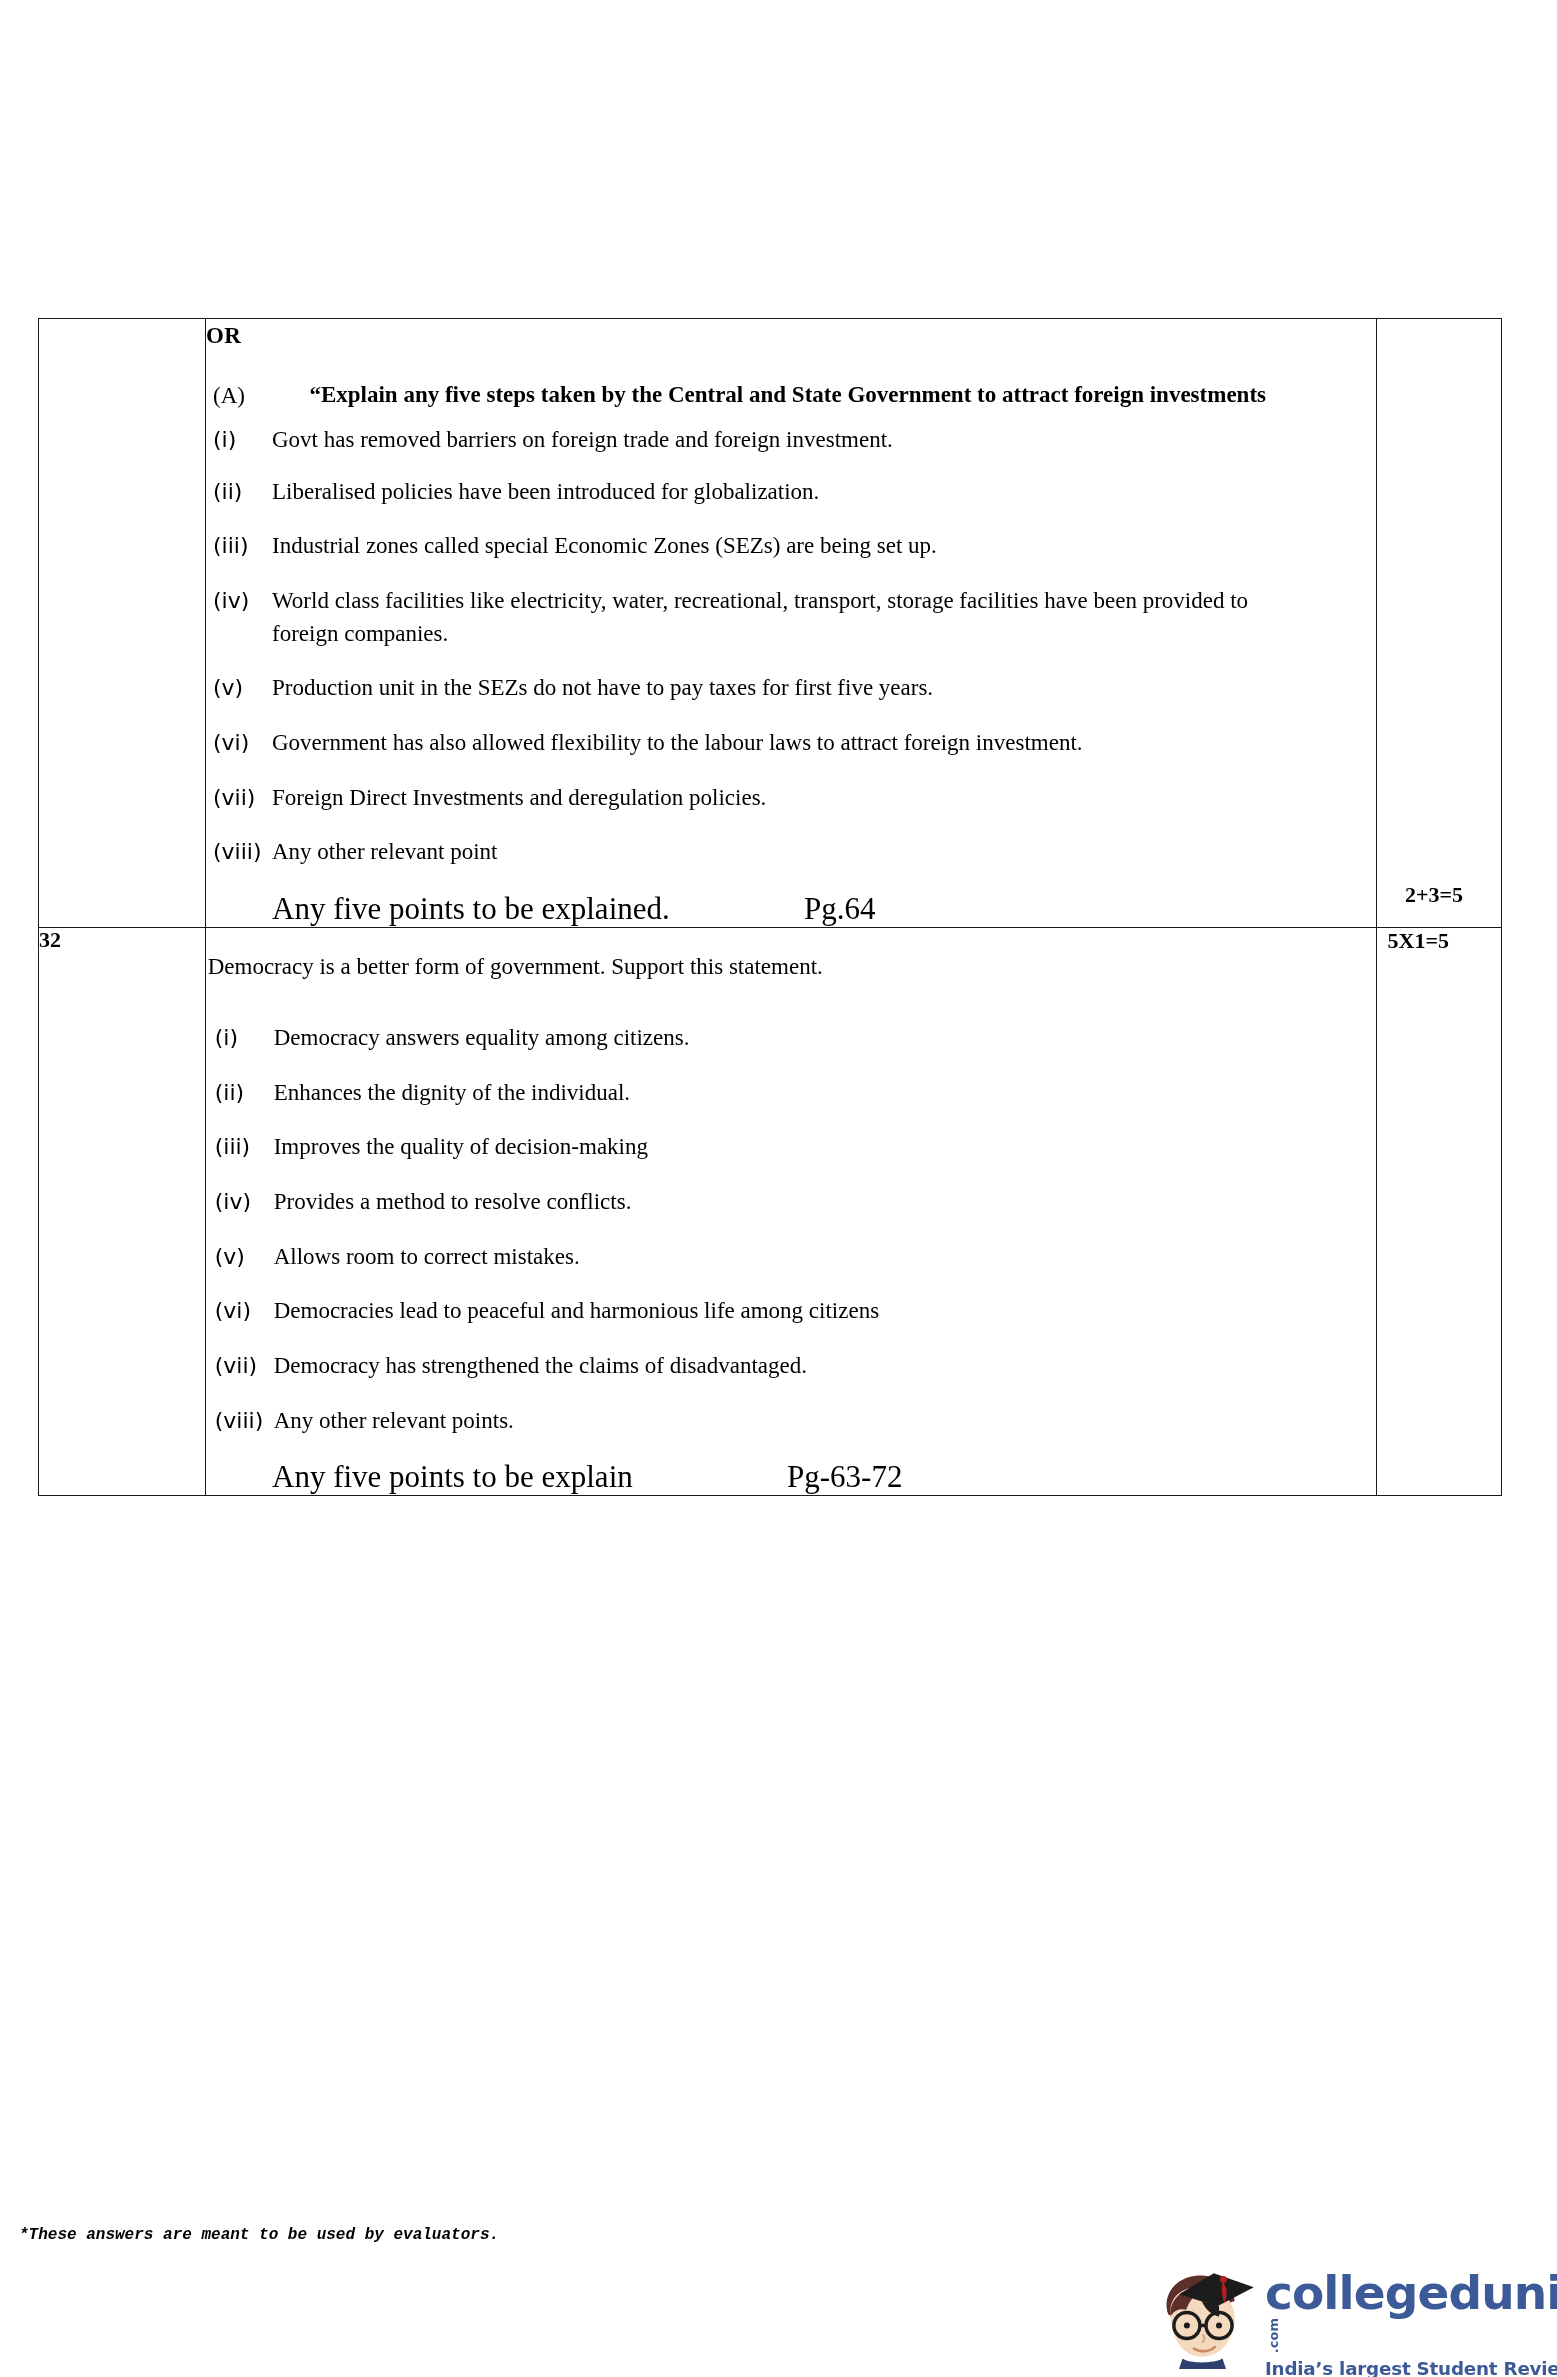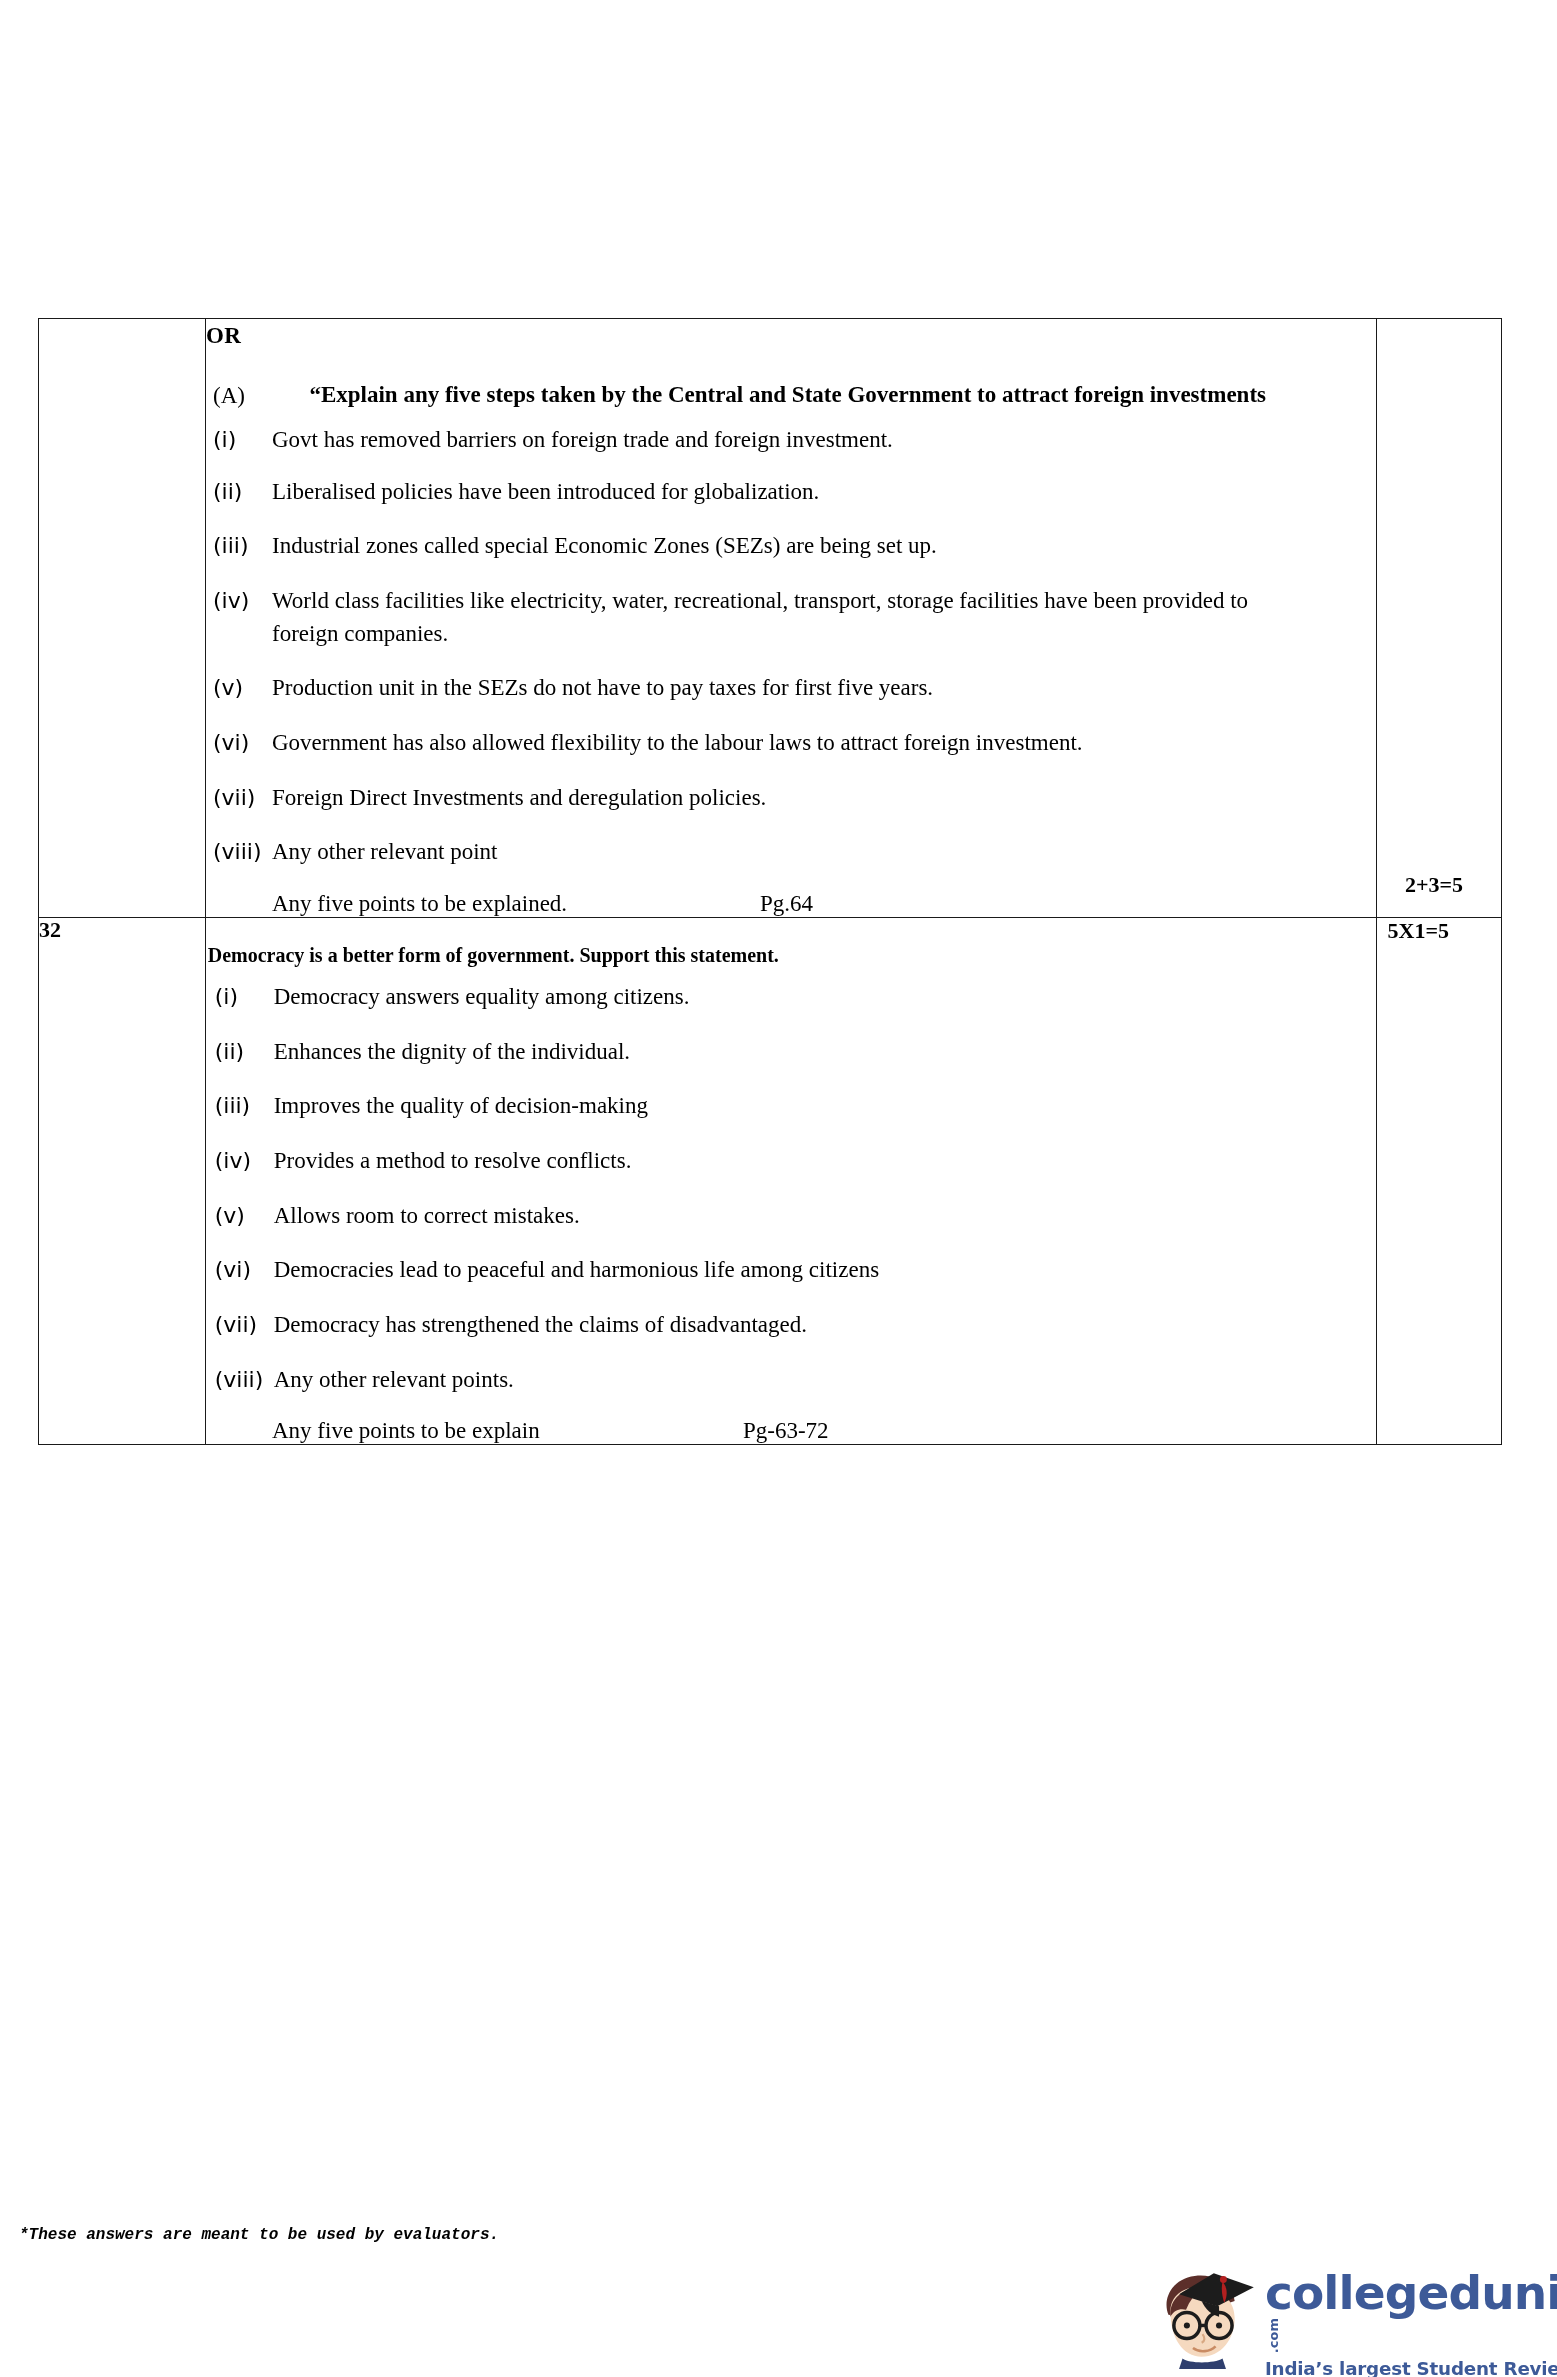--- a/index.html
+++ b/index.html
@@ -104,38 +104,39 @@
   .item.indent-a .text { max-width: 994px; }
   .item.gap-small { margin-bottom: 19px; }
   .item.gap-tiny  { margin-bottom: 12.2px; }
 
   .sub-indent { padding-left: 1.7px; }
 
   
   .closing-line {
     display: flex;
     align-items: baseline;
-    font-size: 23px;
+    font-size: 31px;
     margin-top: 19px;
     padding-left: 66px;
+    gap: 44px;
   }
   .closing-line .closing-text {
     width: 488px;
     flex: 0 0 auto;
   }
   .closing-line .page-ref {
     flex: 0 0 auto;
   }
   .closing-line.q32 { margin-top: 9px; padding-left: 66px; }
   .closing-line.q32 .closing-text { width: 471px; }
 
   .q32-heading {
-    font-weight: bold;
-    font-size: 20px;
-    margin: 26px 0 14px 0;
+    font-weight: normal;
+    font-size: 23px;
+    margin: 26px 0 42px 0;
     padding-left: 1.7px;
   }
 
   
   .footer-note {
     position: absolute;
     left: 19px;
     top: 2226px;
     font-family: Liberation Mono, monospace;
     font-style: italic;

